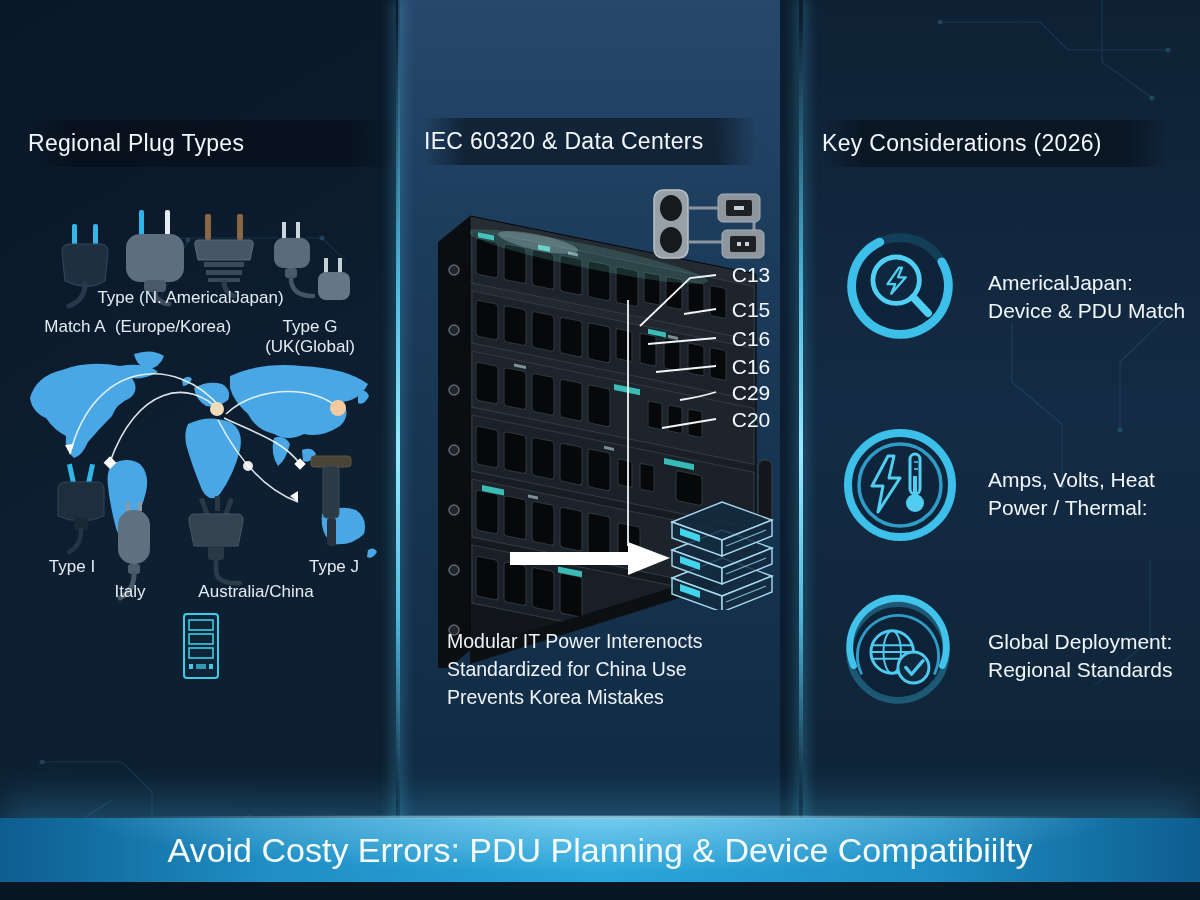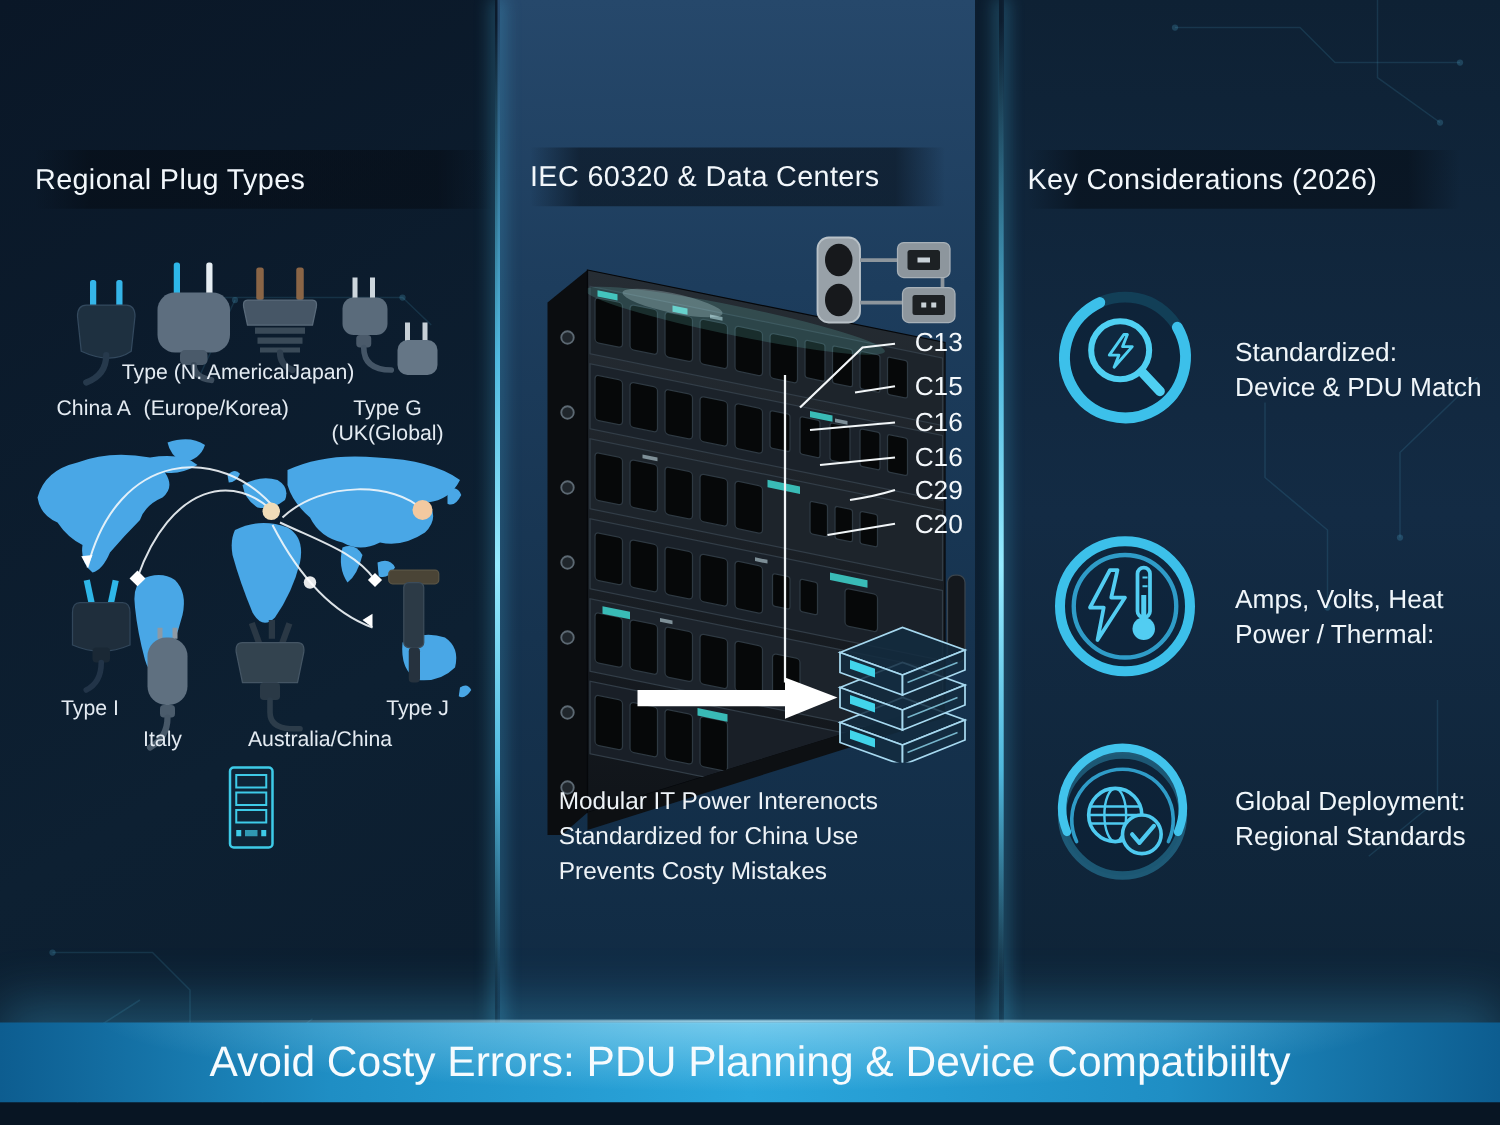--- a/index.html
+++ b/index.html
@@ -97,21 +97,21 @@
     <rect x="30" y="2" width="4" height="18" fill="#cdd6dd"></rect>
     <rect x="8" y="18" width="36" height="30" rx="9" fill="#5a6b7b"></rect>
     <rect x="19" y="48" width="12" height="10" rx="3" fill="#4a5a6a"></rect>
     <path d="M25,58 q0,18 22,18" stroke="#445566" stroke-width="4.5" fill="none" stroke-linecap="round"></path>
     <rect x="58" y="38" width="4" height="16" fill="#c6cfd6"></rect>
     <rect x="72" y="38" width="4" height="16" fill="#c6cfd6"></rect>
     <rect x="52" y="52" width="32" height="28" rx="8" fill="#657686"></rect>
   </svg>
 
   <div class="lbl" style="left:88px;top:288px;width:205px;">Type (N. AmericalJapan)</div>
-  <div class="lbl" style="left:35px;top:317px;width:80px;">China A</div>
+  <div class="lbl" style="left:35px;top:317px;width:80px;">Match A</div>
   <div class="lbl" style="left:112px;top:317px;width:122px;">(Europe/Korea)</div>
   <div class="lbl" style="left:236px;top:317px;width:148px;">Type G (UK(Global)</div>
 
   <svg class="abs" style="left:16px;top:346px;" width="376" height="230" viewBox="0 0 376 230">
     <g fill="#49a7e6">
       <path d="M14,52 Q20,30 46,24 Q72,14 104,20 Q130,16 142,26 Q128,34 116,32 Q124,44 114,52 Q100,58 96,70 Q84,82 72,96 Q66,110 58,112 Q48,104 50,90 Q38,84 30,72 Q16,66 14,52 Z"></path>
       <path d="M118,8 Q136,2 148,10 Q144,22 130,24 Q120,18 118,8 Z"></path>
       <path d="M96,118 Q112,110 124,118 Q134,128 130,146 Q124,170 112,190 Q104,196 100,182 Q94,160 92,140 Q90,126 96,118 Z"></path>
       <path d="M178,42 Q192,34 206,38 Q216,44 212,54 Q202,62 190,60 Q180,54 178,42 Z"></path>
       <path d="M166,34 Q172,28 176,33 Q173,40 167,40 Z"></path>
@@ -367,35 +367,35 @@
     </g>
     <g stroke="#8fd8ee" stroke-width="1.2" opacity="0.8">
       <path d="M66,54 L106,38"></path>
         <path d="M66,82 L106,66"></path>
         <path d="M66,110 L106,94"></path>
     </g>
   </svg>
 
   <div class="cap-line" style="top:630px;">Modular IT Power Interenocts</div>
   <div class="cap-line" style="top:658px;">Standardized for China Use</div>
-  <div class="cap-line" style="top:686px;">Prevents Costy Mistakes</div>
+  <div class="cap-line" style="top:686px;">Prevents Korea Mistakes</div>
 
   <div class="title-band band-bg" style="left:822px;top:120px;width:346px;">
     <span class="panel-title">Key Considerations (2026)</span>
   </div>
 
   <svg class="abs" style="left:842px;top:228px;" width="116" height="116" viewBox="0 0 120 120">
     <circle cx="60" cy="60" r="50" stroke="#123f57" stroke-width="9" fill="rgba(10,30,48,.35)"></circle>
     <circle cx="60" cy="60" r="50" stroke="#3cc0ea" stroke-width="9" fill="none" stroke-dasharray="240 74" stroke-linecap="round" transform="rotate(-30 60 60)"></circle>
     <circle cx="56" cy="54" r="24" stroke="#4fd0f2" stroke-width="5" fill="rgba(20,60,90,.2)"></circle>
     <line x1="74" y1="72" x2="89" y2="88" stroke="#4fd0f2" stroke-width="8" stroke-linecap="round"></line>
     <path d="M59,41 L47,58 h8 L51,68 L66,51 h-8 L62,41 Z" stroke="#4fd0f2" stroke-width="2.4" fill="none" stroke-linejoin="round"></path>
   </svg>
   <div class="item-text" style="top:269px;">
-    <div>Standardized:</div>
+    <div>AmericalJapan:</div>
     <div>Device &amp; PDU Match</div>
   </div>
 
   <svg class="abs" style="left:840px;top:424px;" width="120" height="122" viewBox="0 0 120 122">
     <circle cx="60" cy="61" r="52" stroke="#3cc0ea" stroke-width="8" fill="rgba(10,30,48,.35)"></circle>
     <circle cx="60" cy="61" r="41" stroke="#2f9cc8" stroke-width="3.5" fill="none"></circle>
     <path d="M48,32 L32,62 h11 L38,88 L60,54 h-11 L54,32 Z" stroke="#52cdf2" stroke-width="3" fill="none" stroke-linejoin="round"></path>
     <rect x="70" y="30" width="10" height="40" rx="5" stroke="#52cdf2" stroke-width="3" fill="none"></rect>
     <circle cx="75" cy="79" r="9" fill="#52cdf2"></circle>
     <rect x="73" y="52" width="4" height="22" fill="#52cdf2"></rect>

